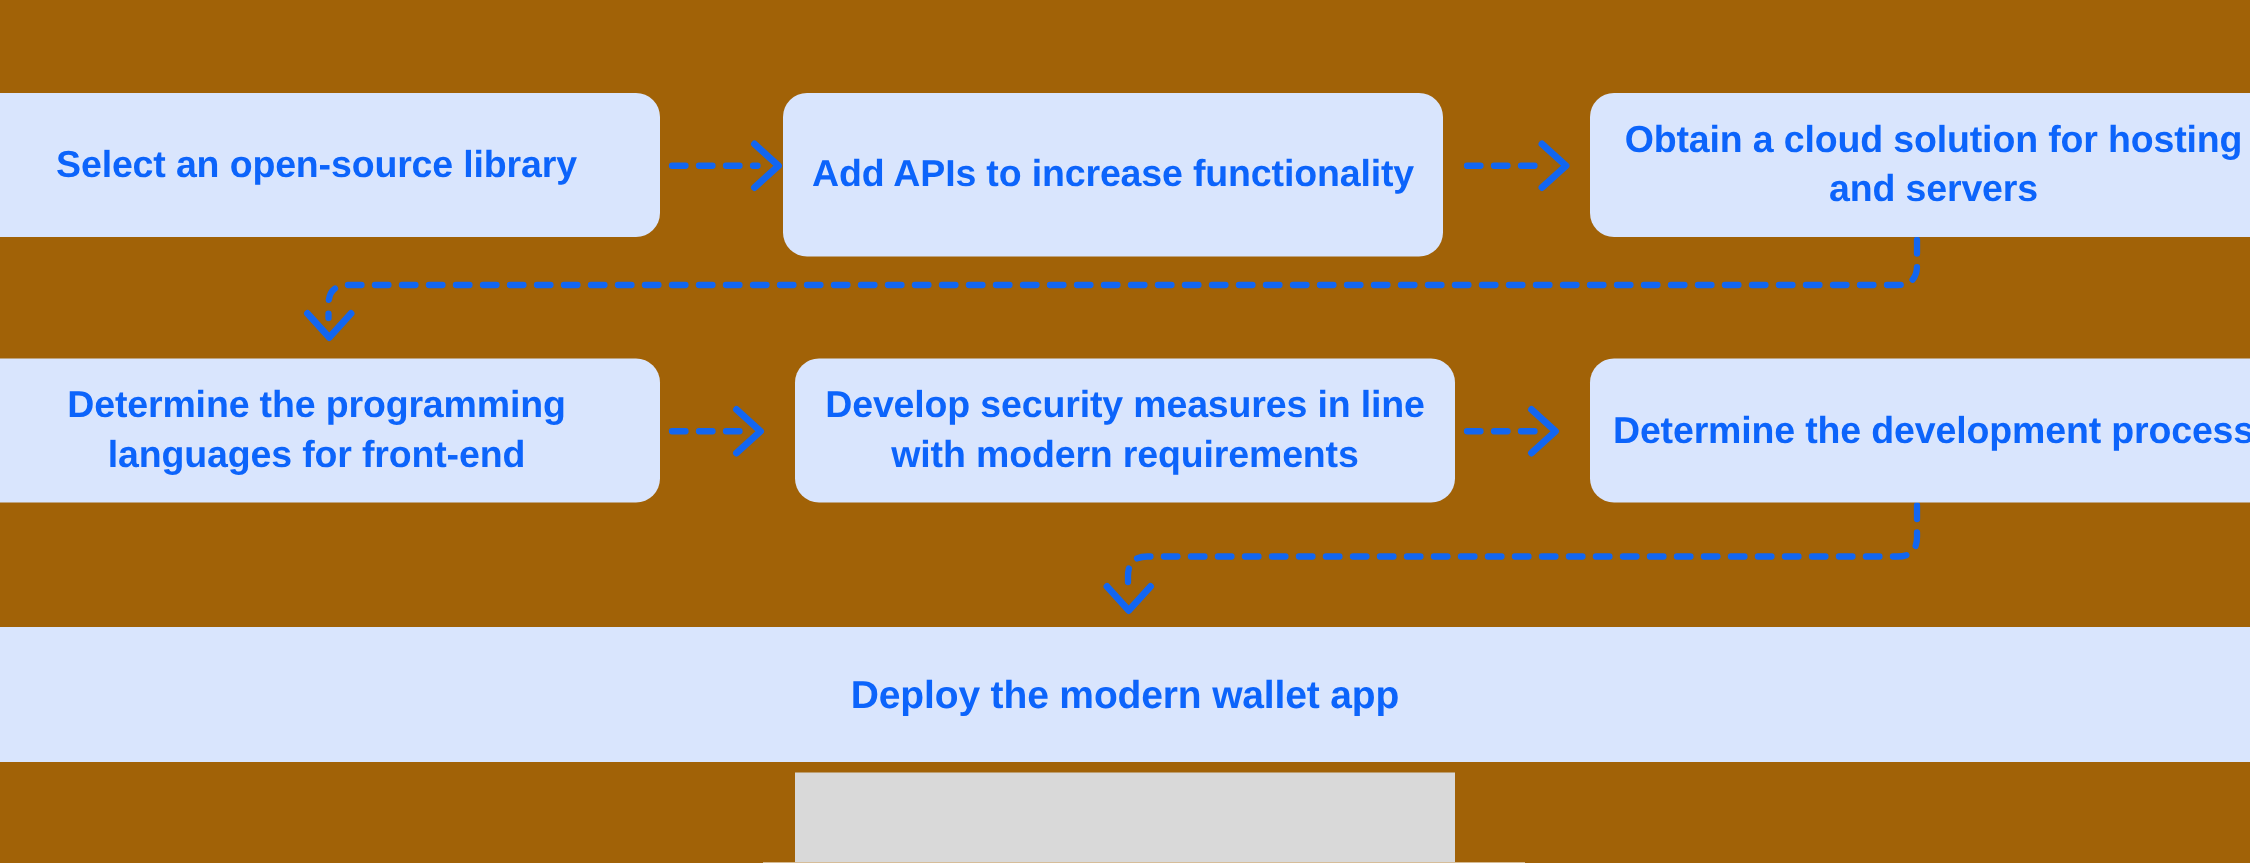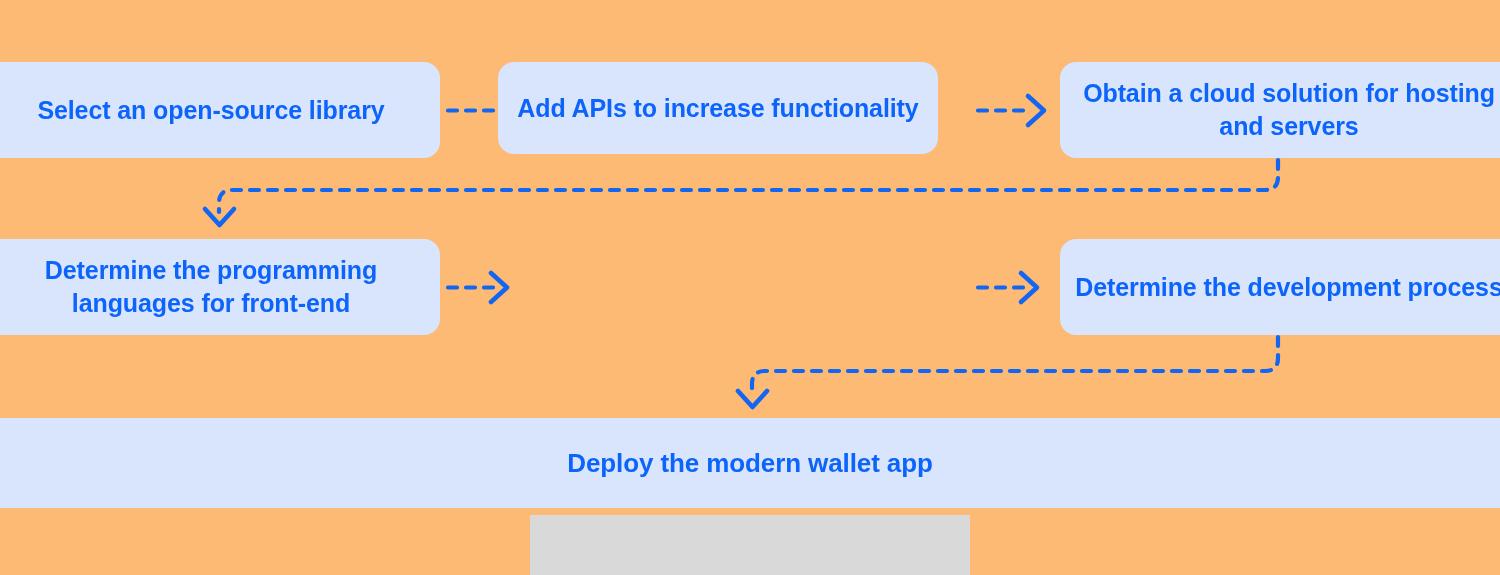--- a/index.html
+++ b/index.html
@@ -8,21 +8,21 @@
     padding: 0;
     background: #ffffff;
   }
   body {
     font-family: "Liberation Sans", sans-serif;
   }
   #canvas {
     position: relative;
     width: 1500px;
     height: 575px;
-    background: #fdba74;
+    background: #a16207;
     overflow: hidden;
     text-decoration: underline;
   }
   .node {
     position: absolute;
     box-sizing: border-box;
     background: #d9e5fd;
     border-radius: 16px;
     display: flex;
     align-items: center;
@@ -30,21 +30,21 @@
     text-align: center;
     color: #0c64fb;
     font-weight: bold;
     font-size: 25px;
     line-height: 1.32;
     letter-spacing: -0.1px;
     padding: 6px 14px;
   }
   
   #node-select-library   { left: -18px;  top: 62px;  width: 458px; height: 96px; }
-  #node-add-apis         { left: 498px;  top: 62px;  width: 440px; height: 92px; }
+  #node-add-apis         { left: 522px;  top: 62px;  width: 440px; height: 109px; }
   #node-cloud-solution   { left: 1060px; top: 62px;  width: 458px; height: 96px; }
   
   #node-languages        { left: -18px;  top: 239px; width: 458px; height: 96px; }
   #node-security         { left: 530px;  top: 239px; width: 440px; height: 96px; }
   #node-initiate-dev     { left: 1060px; top: 239px; width: 458px; height: 96px; }
   
   #node-deploy           { left: -18px;  top: 418px; width: 1536px; height: 90px;
                            font-size: 26px; }
 
   #gray-block {
@@ -124,20 +124,23 @@
   <div class="node" id="node-add-apis">
     <span>Add APIs to increase functionality</span>
   </div>
   <div class="node" id="node-cloud-solution">
     <span>Obtain a cloud solution for hosting and servers</span>
   </div>
 
   <div class="node" id="node-languages">
     <span>Determine the programming languages for front-end</span>
   </div>
+  <div class="node" id="node-security">
+    <span>Develop security measures in line with modern requirements</span>
+  </div>
   <div class="node" id="node-initiate-dev">
     <span>Determine the development process</span>
   </div>
 
   <div class="node" id="node-deploy">
     <span>Deploy the modern wallet app</span>
   </div>
 
   <div id="gray-block"></div>
 </div>

